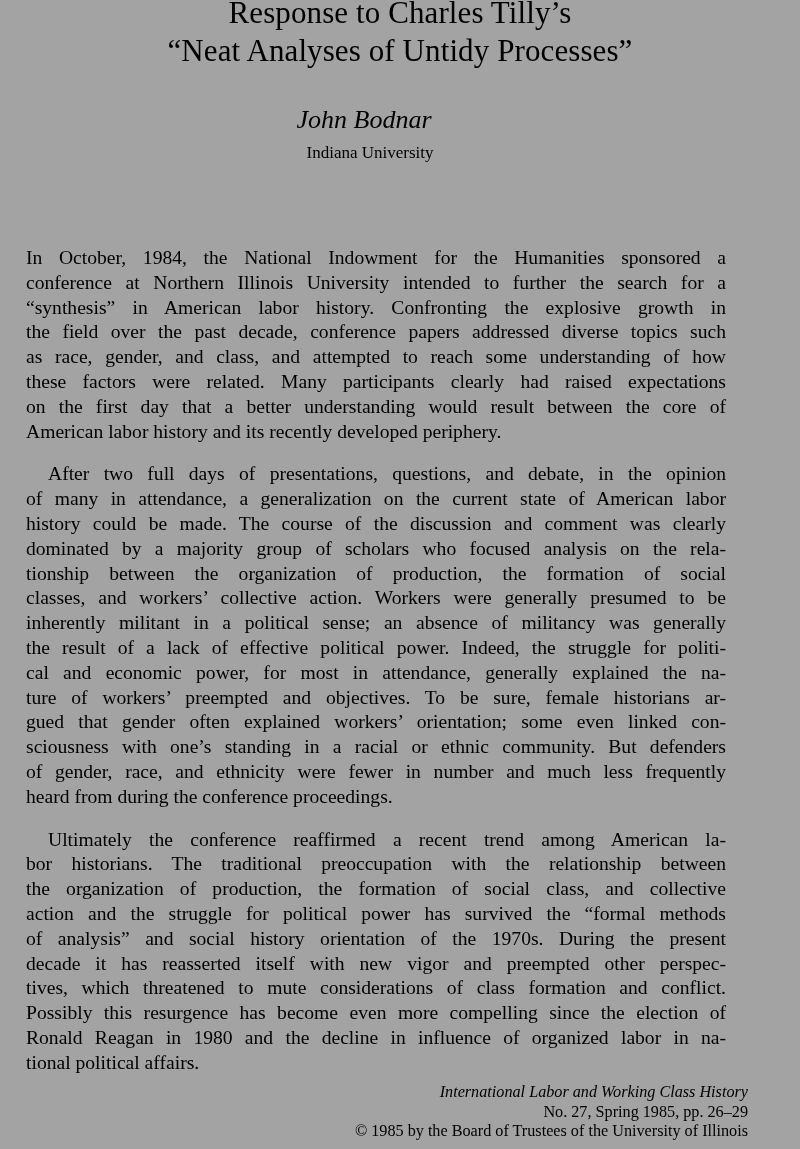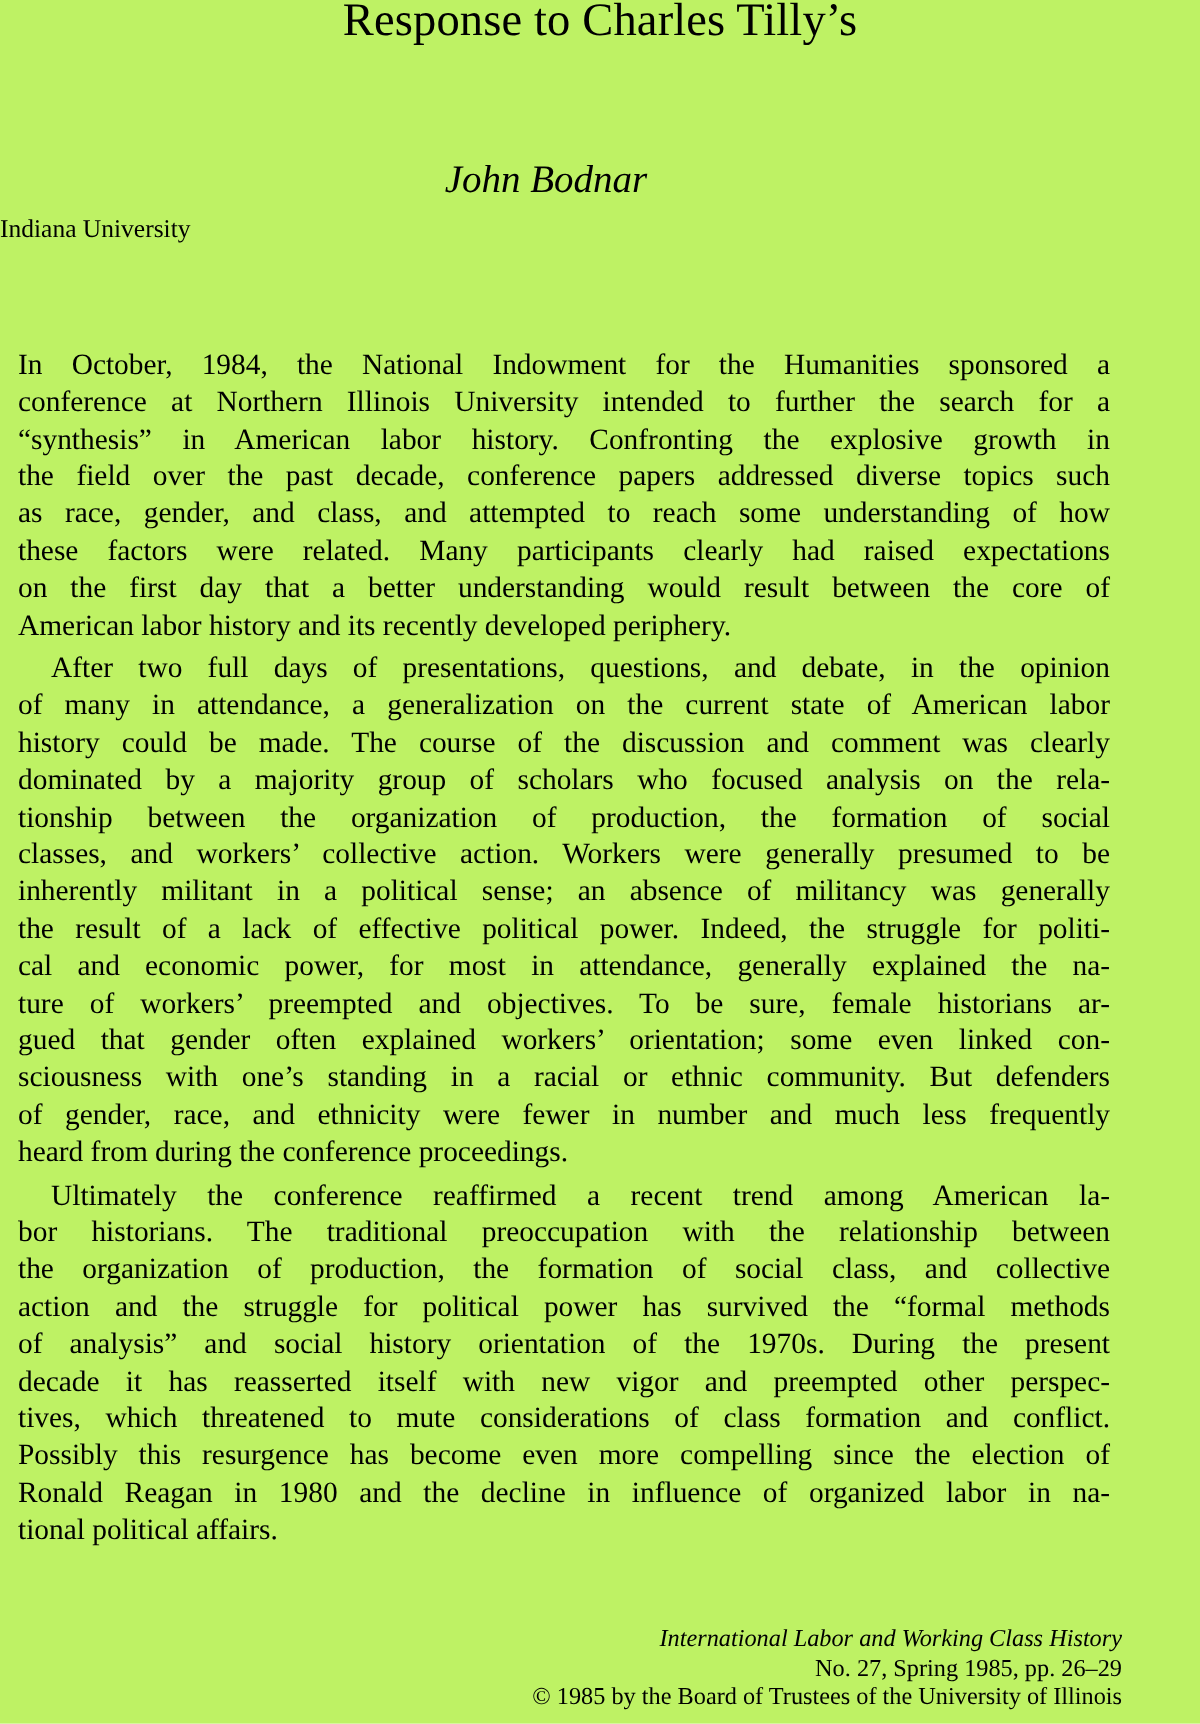--- a/index.html
+++ b/index.html
@@ -14,21 +14,21 @@
     font-family: "Liberation Serif", "DejaVu Serif", serif;
     color: #000000;
     overflow: hidden;
   }
 
   .page {
     position: absolute;
     left: 0; top: 0;
     width: 800px;
     height: 1149px;
-    background: #bef264;
+    background: #a3a3a3;
   }
 
   
   .title-block {
     position: absolute;
     left: 0;
     top: -6px;
     width: 800px;
     text-align: center;
   }
@@ -47,33 +47,34 @@
     text-align: center;
     font-size: 26px;
     font-style: italic;
     line-height: 32px;
   }
   .affiliation {
     position: absolute;
     left: 0;
     top: 142px;
     width: 740px;
+    text-align: center;
     font-size: 17px;
     line-height: 22px;
   }
 
   
   .body-block {
     position: absolute;
     left: 8px;
     top: 228px;
     width: 736px;
   }
   .para {
-    margin: 4px;
+    margin: 18px;
   }
   .tline {
     display: block;
     font-size: 19.6px;
     line-height: 24.8px;
     white-space: pre;
     letter-spacing: 0;
   }
   
   .tline.j {
@@ -105,20 +106,21 @@
     font-style: italic;
   }
 </style>
 </head>
 <body>
 
 <div class="page">
 
   <div class="title-block">
     <div class="title-line">Response to Charles Tilly’s</div>
+    <div class="title-line">“Neat Analyses of Untidy Processes”</div>
   </div>
 
   <div class="author">John Bodnar</div>
   <div class="affiliation">Indiana University</div>
 
   <div class="body-block">
     <div class="para">
         <span class="tline j">In October, 1984, the National Indowment for the Humanities sponsored a</span>
         <span class="tline j">conference at Northern Illinois University intended to further the search for a</span>
         <span class="tline j">“synthesis” in American labor history. Confronting the explosive growth in</span>

